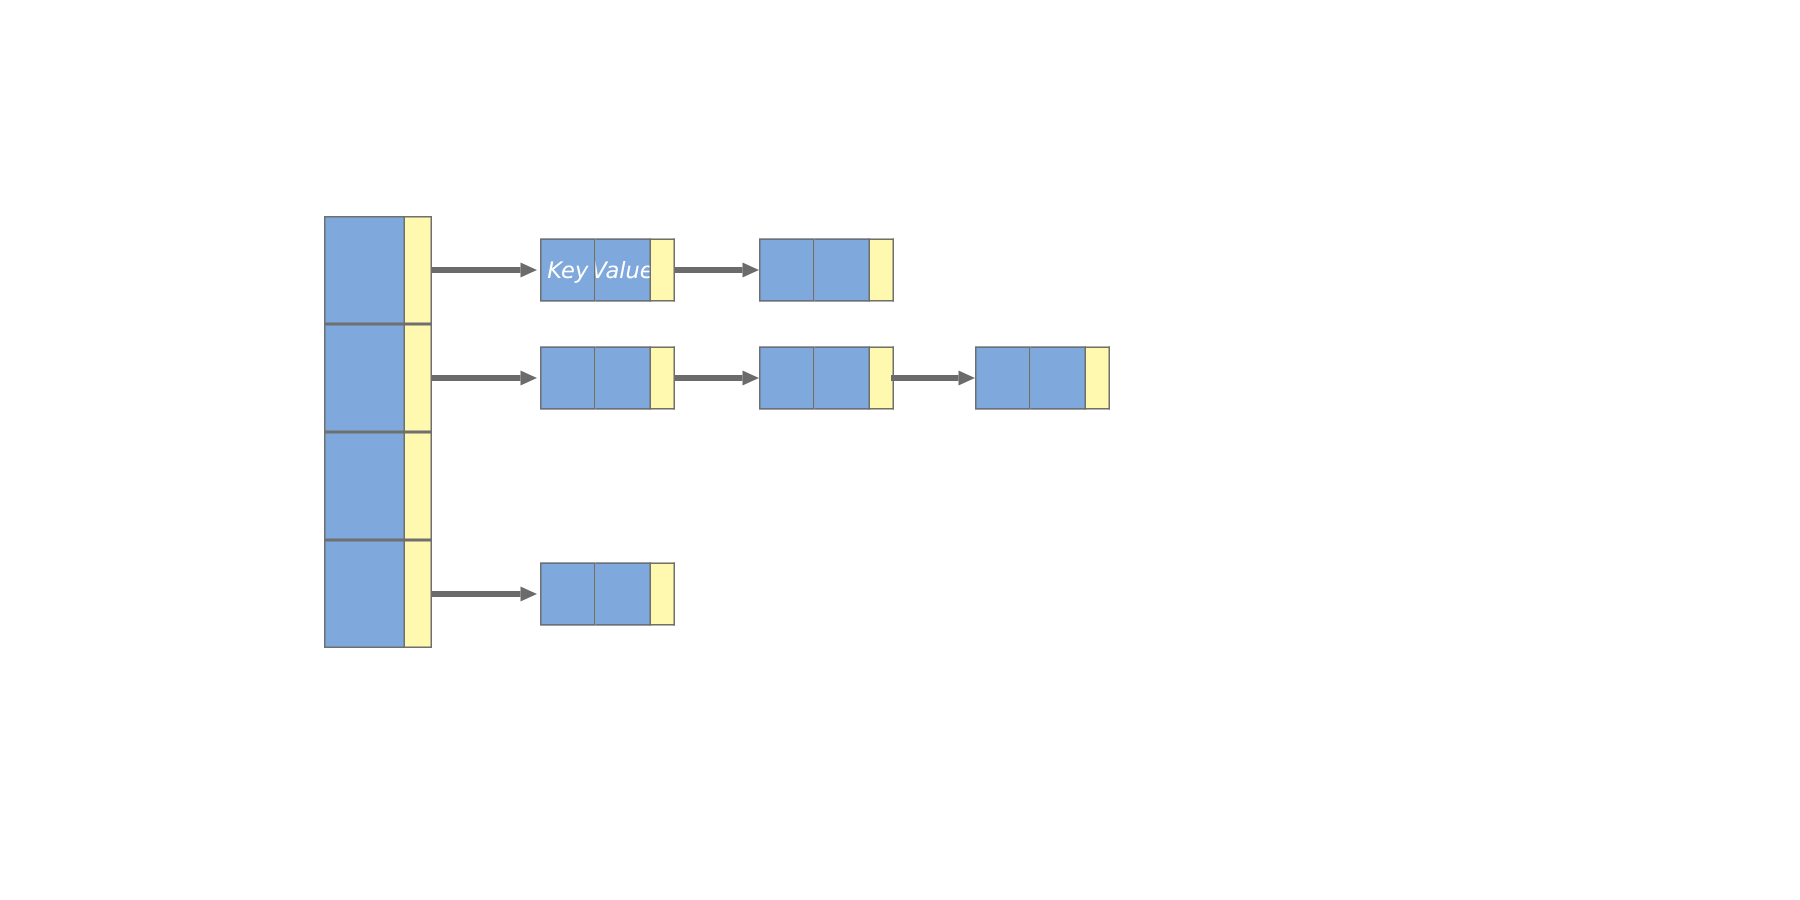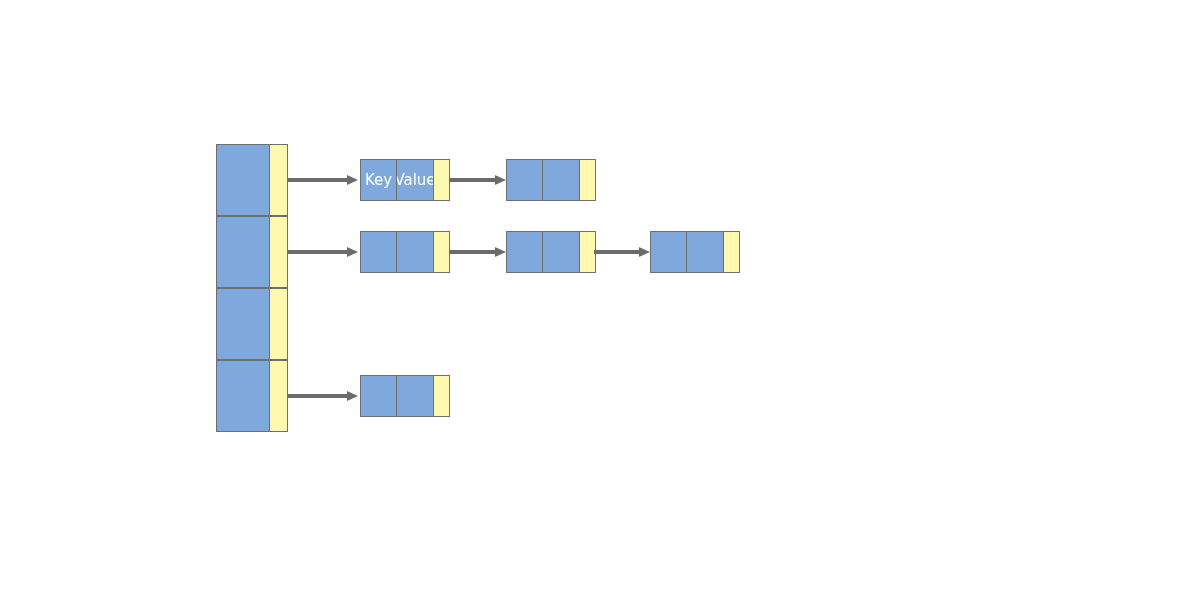--- a/index.html
+++ b/index.html
@@ -46,20 +46,21 @@
     border-left: none;
     background: #fff9af;
     width: 18px;
     height: 100%;
   }
   .node {
     position: absolute;
     height: 42px;
     display: flex;
     box-sizing: border-box;
+    font-style: italic;
   }
   .node-cell {
     box-sizing: border-box;
     border: 1px solid #6f6f6f;
     background: #7fa8dc;
     height: 100%;
     display: flex;
     align-items: center;
     justify-content: center;
     color: #ffffff;

